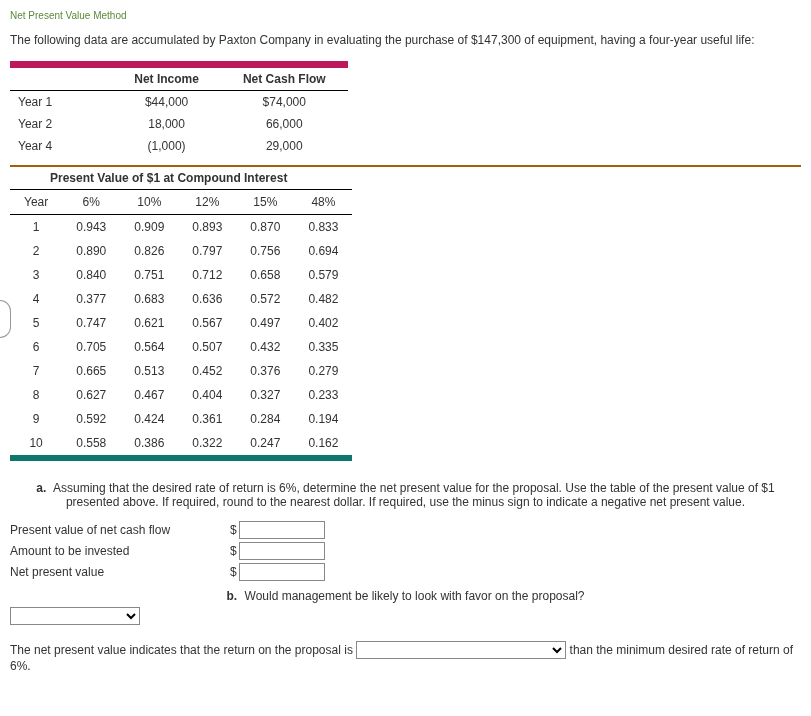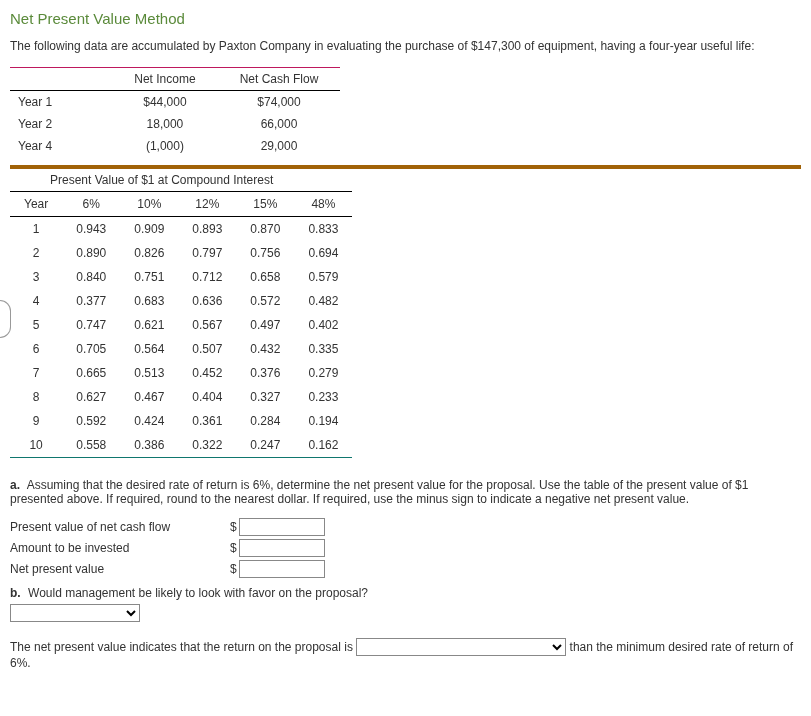--- a/index.html
+++ b/index.html
@@ -6,74 +6,75 @@
     font-family: Verdana, Arial, sans-serif;
     font-size: 12px;
     color: #333;
     margin: 0;
     padding: 10px;
     width: 811px;
     box-sizing: border-box;
   }
   .title {
     color: #5a8a3a;
-    font-size: 15px;
+    font-size: 10px;
     margin-bottom: 12px;
   }
   .intro {
     margin-bottom: 14px;
   }
   .data-table {
     border-collapse: collapse;
     margin-bottom: 8px;
   }
   .data-table th, .data-table td {
     padding: 4px 22px;
     text-align: center;
     font-weight: normal;
   }
   .data-table thead th {
-    font-weight: normal;
-    border-top: 1px solid #be185d;
+    font-weight: bold;
+    border-top: 7px solid #be185d;
     border-bottom: 1px solid #000;
   }
   .data-table td.label {
     text-align: left;
     padding-left: 8px;
     padding-right: 60px;
     margin-top: 44px;
   }
   .pv-heading {
-    font-weight: normal;
+    font-weight: bold;
     padding: 4px 0 4px 40px;
-    border-top: 4px solid #a16207;
+    border-top: 2px solid #a16207;
   }
   .pv-table {
     border-collapse: collapse;
     margin-bottom: 20px;
   }
   .pv-table th, .pv-table td {
     padding: 5px 14px;
     text-align: center;
     font-weight: normal;
   }
   .pv-table thead th {
     font-weight: normal;
     border-top: 1px solid #000;
     border-bottom: 1px solid #000;
   }
   .pv-table tbody tr:last-child td {
-    border-bottom: 1px solid #0f766e;
+    border-bottom: 6px solid #0f766e;
   }
   .q-label {
     font-weight: bold;
     margin-right: 4px;
   }
   .question {
     margin-bottom: 12px;
+    text-align: center;
   }
   .answer-row {
     display: flex;
     align-items: center;
     margin: 3px 0;
   }
   .answer-label {
     width: 220px;
   }
   .dollar {

